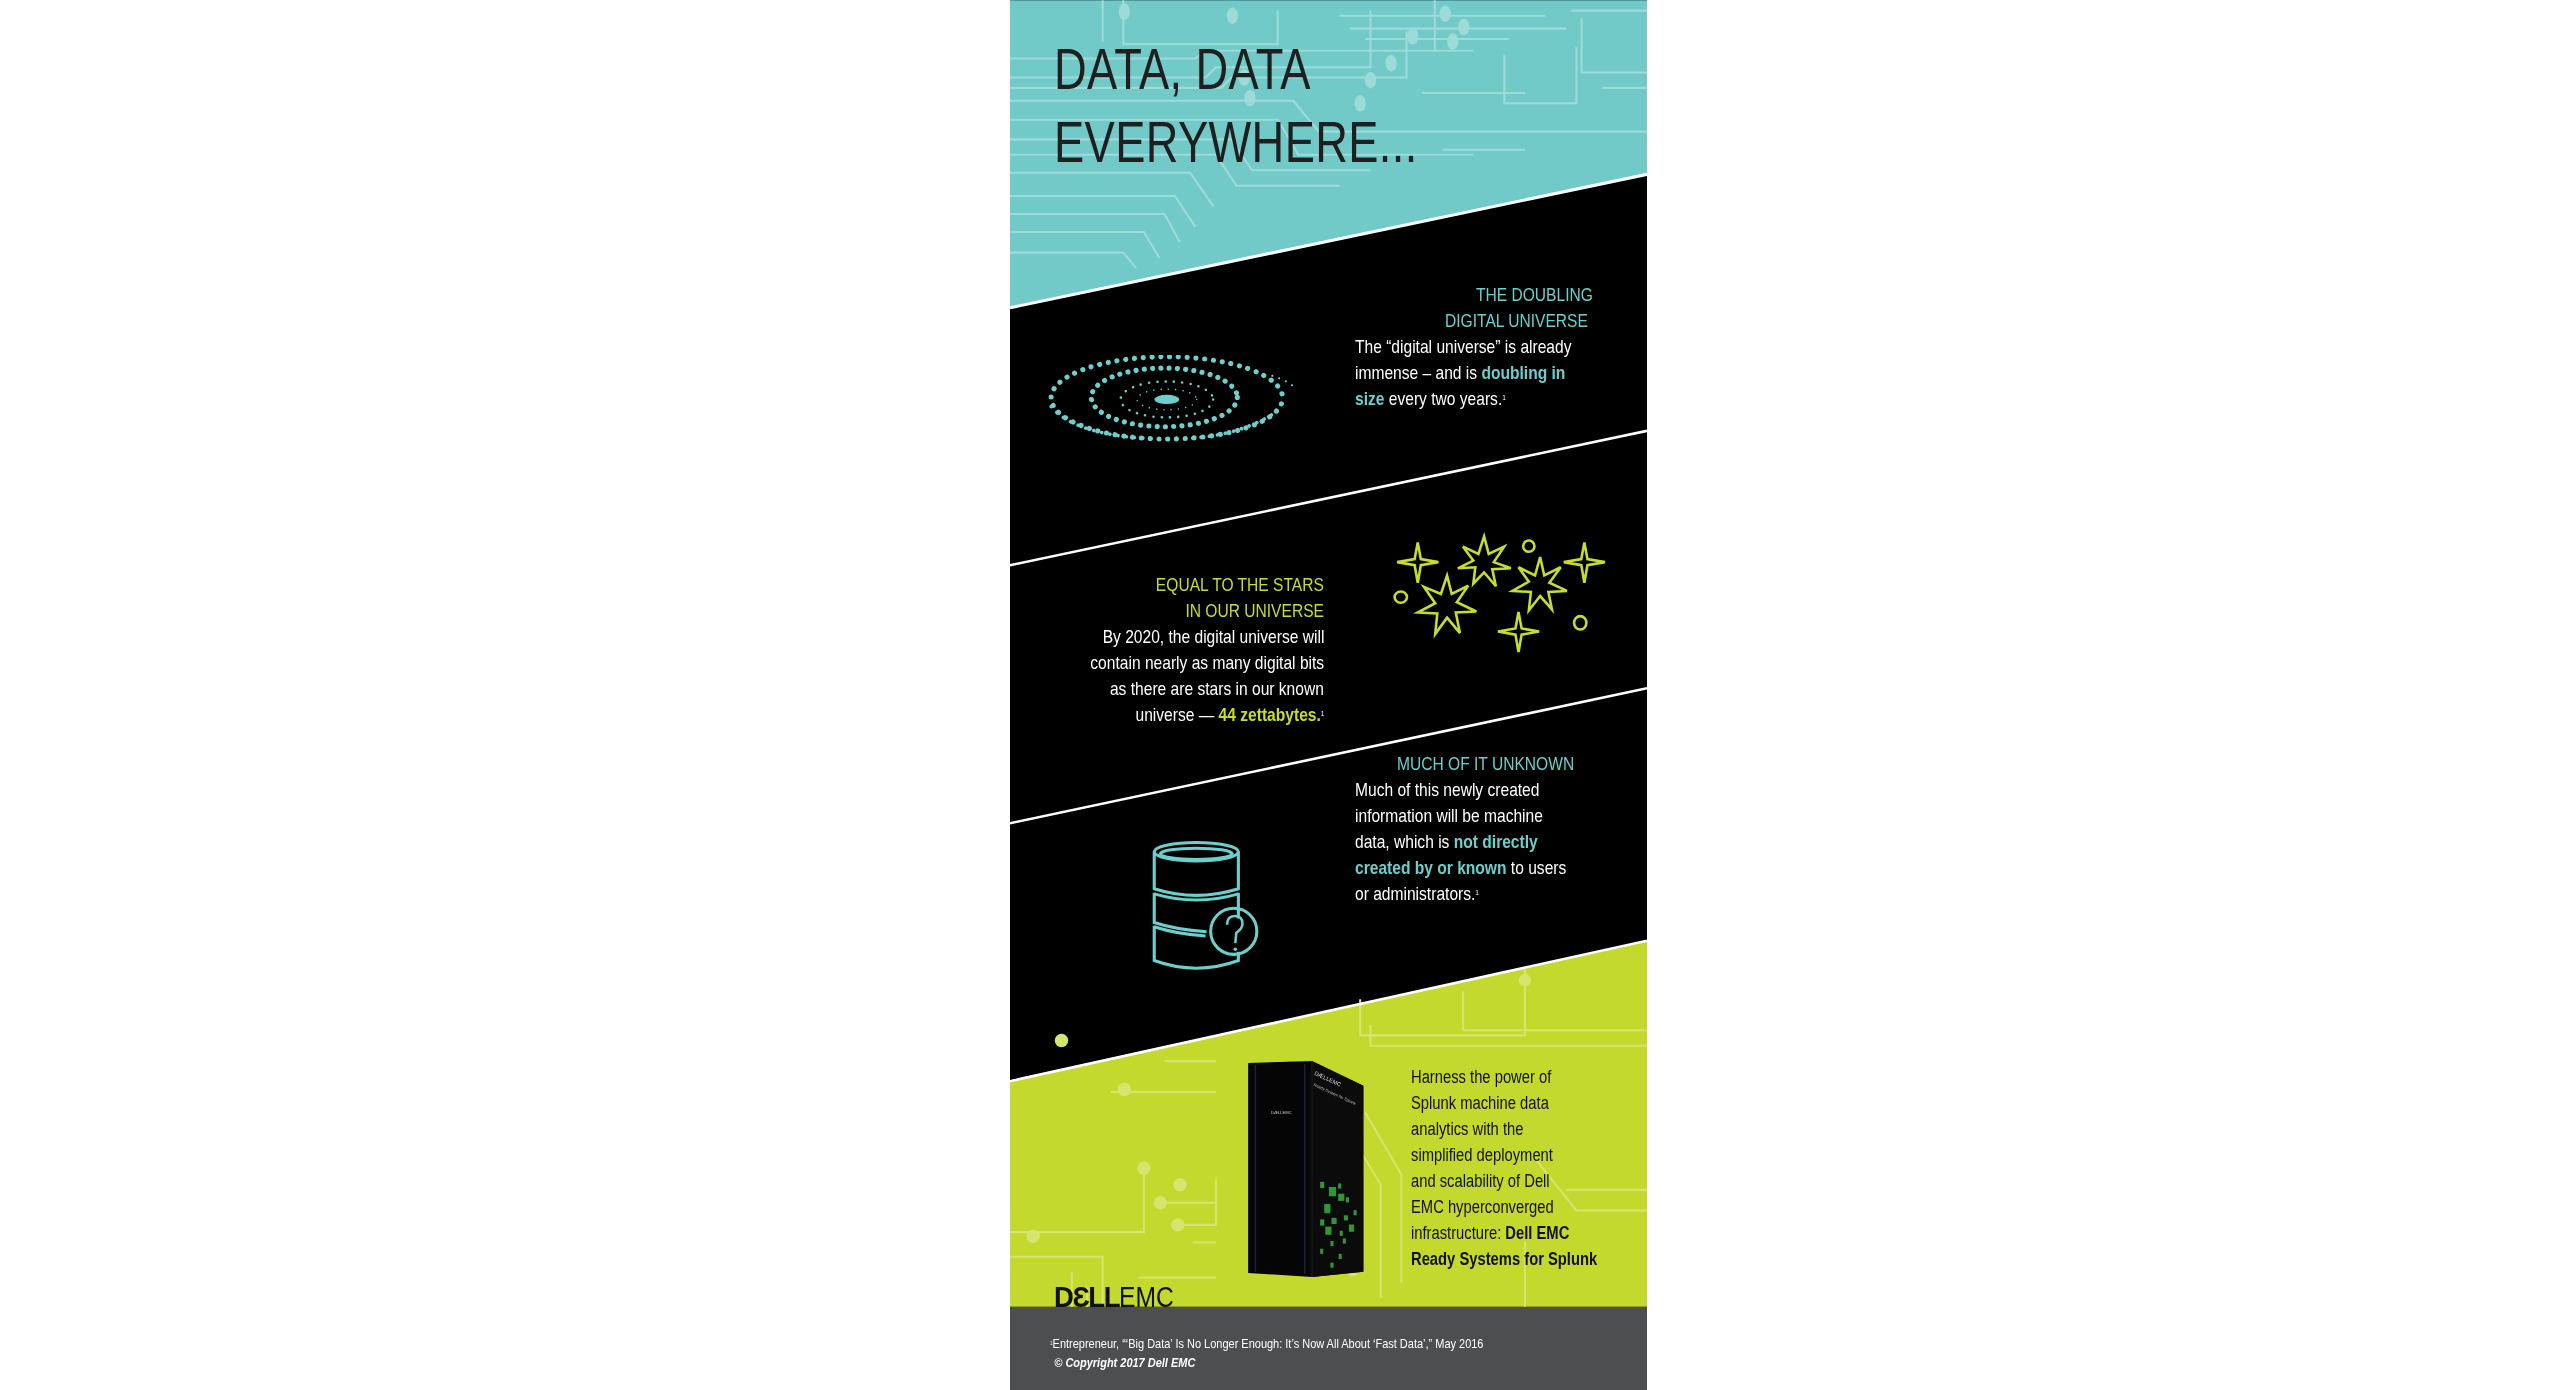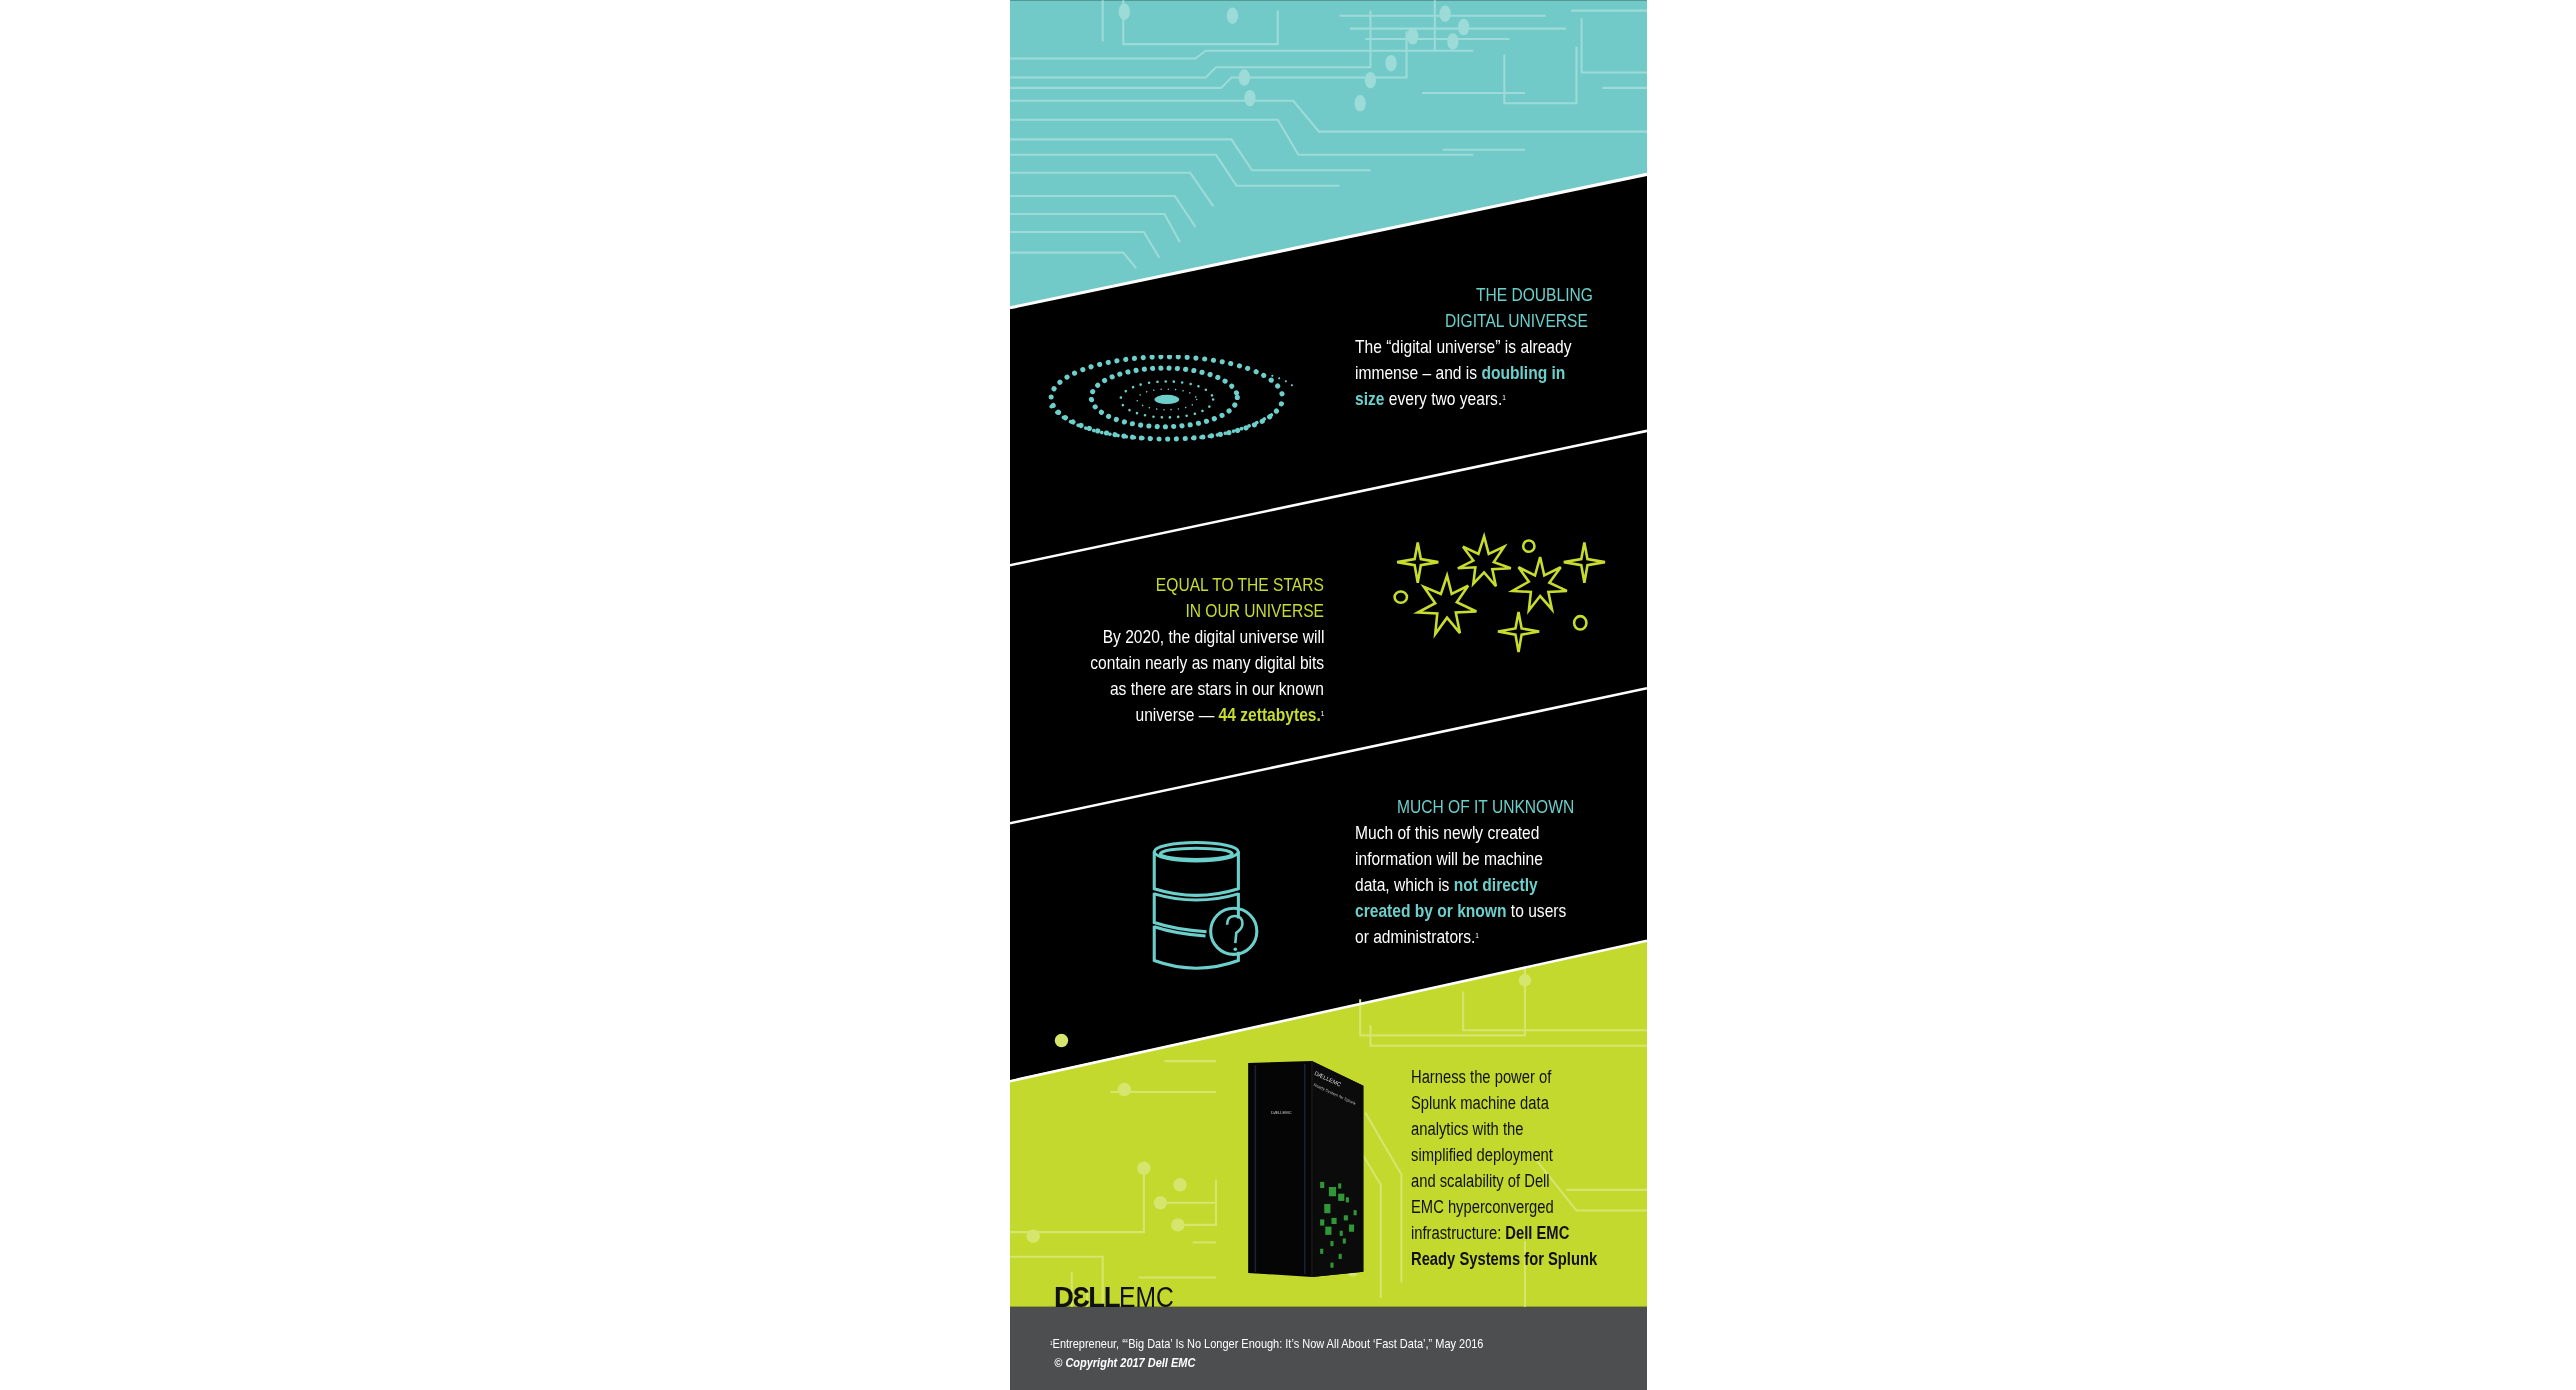--- a/index.html
+++ b/index.html
@@ -14,21 +14,21 @@
   .head-teal { color:#6ccfcb;text-align:right; }
   .head-lime { color:#c8dc2e; }
   .hl-teal { color:#6ccfcb; font-weight:700; }
   .hl-lime { color:#c8dc2e; font-weight:700; }
   .block { font-size:19px; line-height:26px; color:#fff; }
   .block .line { display:block; white-space:nowrap; }
   .block .cond { transform:scaleX(0.82); }
   .block .cond-r { transform:scaleX(0.82); }
   .sec1 { left:345px; top:282px; }
   .sec2 { right:323px; top:572px; text-align:right; }
-  .sec3 { left:345px; top:794px;text-decoration:underline; }
+  .sec3 { left:345px; top:751px;text-decoration:underline; }
   .cta { left:389px; top:1064px; color:#111; font-size:18px; line-height:26px;margin-left:12px; }
   .cta .line { display:block; white-space:nowrap; }
   .cta .cond { transform:scaleX(0.82); }
   .cta b { font-weight:700; }
   sup { font-size:0.42em; vertical-align:top; position:relative; top:-1px; }
   .footer { left:0; top:1307px; width:637px; height:83px; background:#4d4e50; }
   .foot-text { left:40px; top:28px; color:#fff; font-size:13.4px; line-height:18.5px; }
   .foot-text .cond { transform:scaleX(0.82); }
   .foot-copy { font-style:italic; font-weight:700; display:block; padding-left:5.2px; }
   .logo { left:44px; top:1245px; color:#111; font-size:29px; line-height:29px; white-space:nowrap;margin-top:38px; }
@@ -117,20 +117,24 @@
       <circle cx="292" cy="2335" r="13"></circle>
       <circle cx="326" cy="2378" r="13"></circle>
       <circle cx="330" cy="2300" r="13"></circle>
       <circle cx="45" cy="2400" r="13"></circle>
       <circle cx="665" cy="2465" r="13"></circle>
       <circle cx="1000" cy="1903" r="12"></circle>
     </g>
     <line x1="0" y1="2099" x2="1237" y2="1826" stroke="#ffffff" stroke-width="5"></line>
   </svg>
 
+  <div class="abs title">
+    <span class="cond">DATA, DATA</span><br>
+    <span class="cond">EVERYWHERE...</span>
+  </div>
 
   <svg class="abs" style="left:36px;top:355px" width="252" height="93" viewBox="0 0 490 180">
     <g fill="#6ccfcb">
       <ellipse cx="235" cy="86" rx="24" ry="9"></ellipse>
 
       <g id="ring1"></g>
     </g>
     <g fill="none" stroke="#6ccfcb" stroke-linecap="round">
       <ellipse cx="235" cy="86" rx="58" ry="20" stroke-width="3" stroke-dasharray="0.1 14"></ellipse>
       <ellipse cx="235" cy="86" rx="90" ry="35" stroke-width="5" stroke-dasharray="0.1 16"></ellipse>

